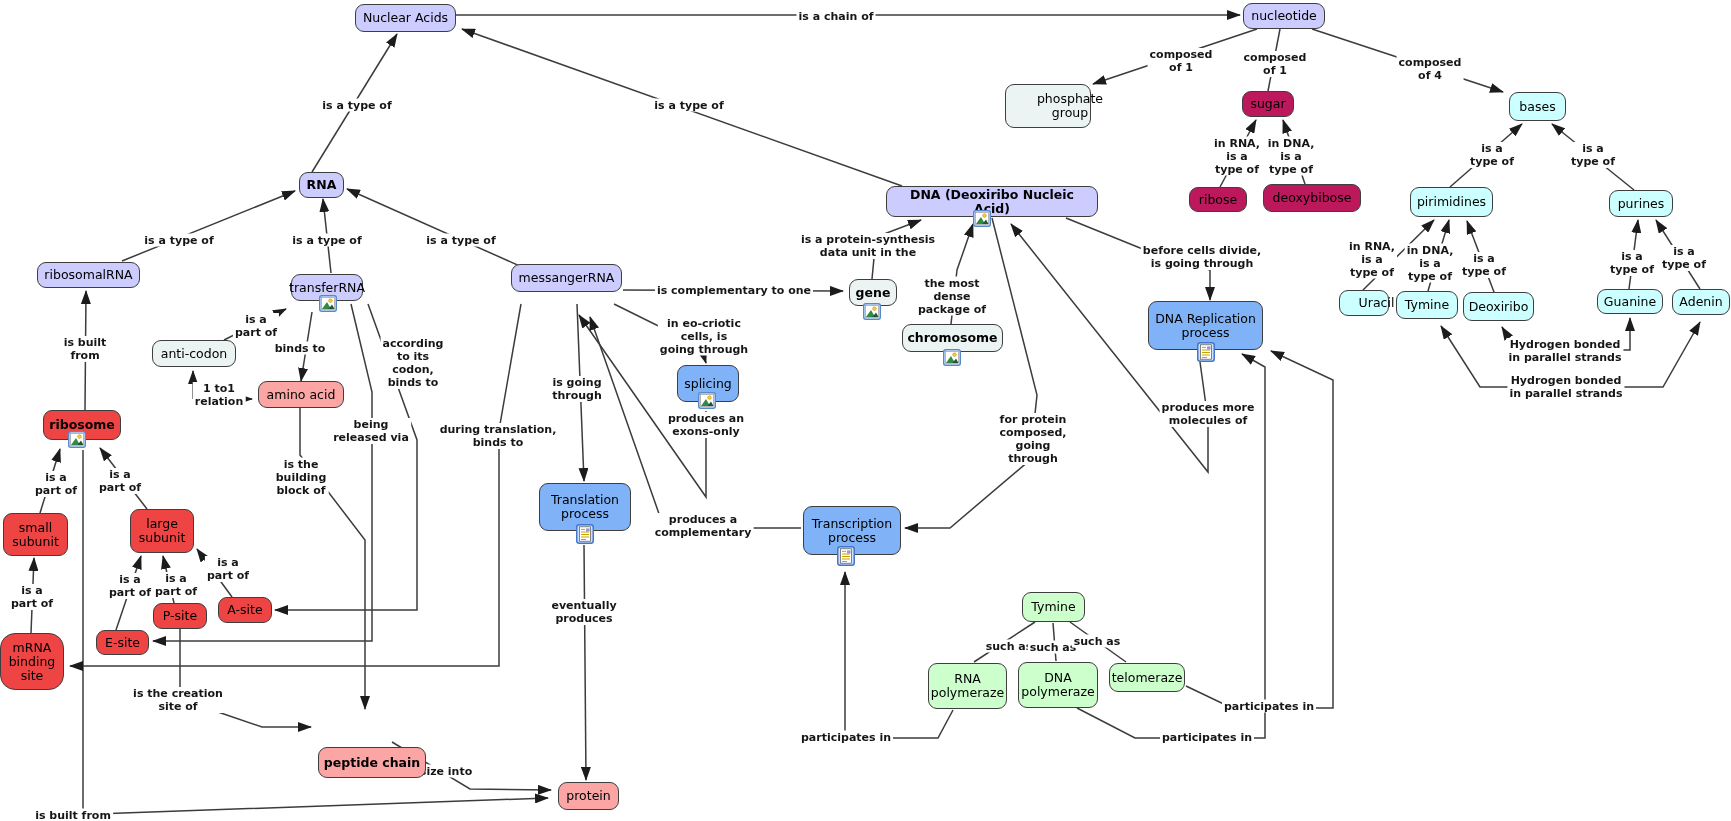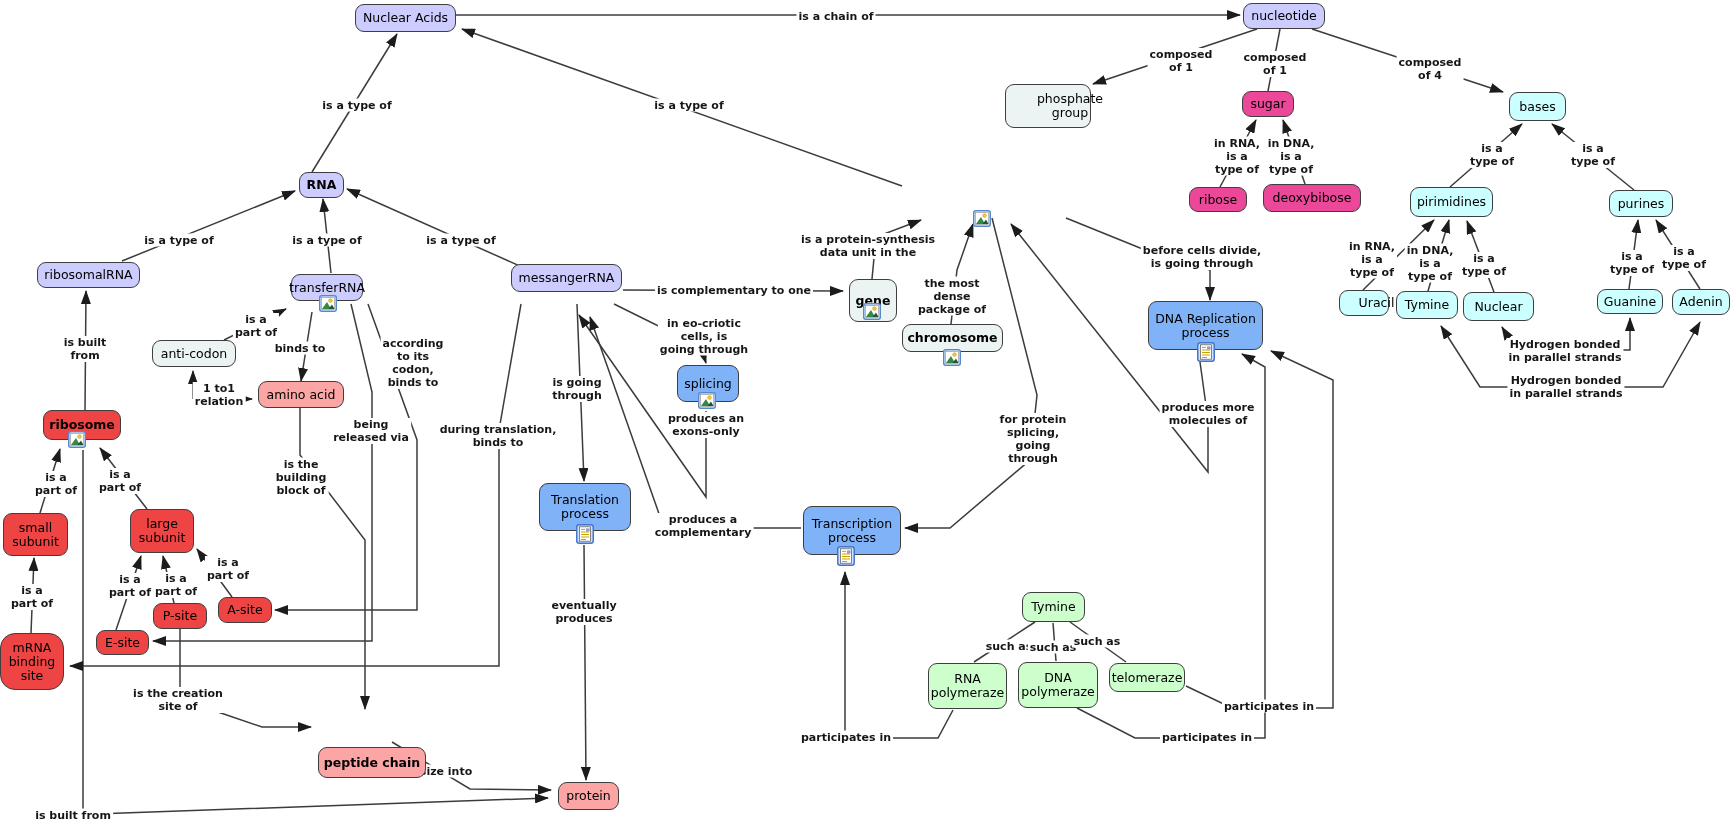--- a/index.html
+++ b/index.html
@@ -10,21 +10,21 @@
   .elabel{position:absolute;transform:translate(-50%,-50%);background:#fff;
     font-size:11px;font-weight:bold;line-height:13px;color:#161616;text-align:center;
     white-space:pre;z-index:1;padding:0 2px;}
   .node{position:absolute;display:flex;align-items:center;justify-content:center;
     text-align:center;border:1.6px solid #3e3e3e;border-radius:9px;font-size:12.5px;
     line-height:14px;color:#000;box-sizing:border-box;z-index:2;padding:1px 3px;}
   .node span{white-space:pre-line;}
   .node.bold{font-weight:bold;}
   .c-lavender{background:#ccccff;}
   .c-cyan{background:#ccffff;}
-  .c-pink{background:#ec4899;}
+  .c-pink{background:#be185d;}
   .c-orange{background:#ef4444;}
   .c-yellow{background:#fca5a5;}
   .c-green{background:#ccffcc;}
   .c-blue{background:#7fb2f7;}
   .c-gray{background:#ebf3f3;}
   .nicon{position:absolute;z-index:3;line-height:0;}
 </style>
 </head>
 <body>
 
@@ -157,21 +157,21 @@
     <div class="elabel" style="left: 868px; top: 246px;">is a protein-synthesis
 data unit in the</div>
     <div class="elabel" style="left: 952px; top: 296px;">the most
 dense
 package of</div>
     <div class="elabel" style="left: 1202px; top: 257px;">before cells divide,
 is going through</div>
     <div class="elabel" style="left: 1208px; top: 414px;">produces more
 molecules of</div>
     <div class="elabel" style="left: 1033px; top: 439px;">for protein
-splicing,
+composed,
 going
 through</div>
     <div class="elabel" style="left: 703px; top: 526px;">produces a
 complementary</div>
     <div class="elabel" style="left: 584px; top: 612px;">eventually
 produces</div>
     <div class="elabel" style="left: 56px; top: 484px;">is a
 part of</div>
     <div class="elabel" style="left: 120px; top: 481px;">is a
 part of</div>
@@ -214,20 +214,23 @@
     <div class="nicon" style="left: 319px; top: 295px;"><svg width="18" height="17" viewBox="0 0 18 17">
         <rect x="0.75" y="0.75" width="16.5" height="15.5" rx="2" fill="#ffffff" stroke="#5588cc" stroke-width="1.5"></rect>
         <rect x="2.6" y="2.6" width="12.8" height="11.8" fill="#ffffff" stroke="#888888" stroke-width="0.6"></rect>
         <circle cx="11.5" cy="5.6" r="1.8" fill="#ffcc33" stroke="#aa8800" stroke-width="0.5"></circle>
         <path d="M3 14 L8 7 L12 14 Z" fill="#338844"></path>
         <path d="M9.5 14 L13 9.5 L15.5 14 Z" fill="#225533"></path>
       </svg></div>
     <div class="node c-lavender" style="left: 511px; top: 264px; width: 111px; height: 28px; text-align: center;">
       <span>messangerRNA</span>
     </div>
+    <div class="node c-lavender bold" style="left: 886px; top: 186px; width: 212px; height: 31px;">
+      <span>DNA (Deoxiribo Nucleic Acid)</span>
+    </div>
     <div class="nicon" style="left: 973px; top: 210px;"><svg width="18" height="17" viewBox="0 0 18 17">
         <rect x="0.75" y="0.75" width="16.5" height="15.5" rx="2" fill="#ffffff" stroke="#5588cc" stroke-width="1.5"></rect>
         <rect x="2.6" y="2.6" width="12.8" height="11.8" fill="#ffffff" stroke="#888888" stroke-width="0.6"></rect>
         <circle cx="11.5" cy="5.6" r="1.8" fill="#ffcc33" stroke="#aa8800" stroke-width="0.5"></circle>
         <path d="M3 14 L8 7 L12 14 Z" fill="#338844"></path>
         <path d="M9.5 14 L13 9.5 L15.5 14 Z" fill="#225533"></path>
       </svg></div>
     <div class="node c-gray" style="left: 1005px; top: 84px; width: 86px; height: 44px; padding-left: 47px;">
       <span>phosphate
 group</span>
@@ -250,29 +253,29 @@
     <div class="node c-cyan" style="left: 1609px; top: 190px; width: 64px; height: 27px;">
       <span>purines</span>
     </div>
     <div class="node c-cyan" style="left: 1339px; top: 290px; width: 50px; height: 26px; padding-left: 28px;">
       <span>Uracil</span>
     </div>
     <div class="node c-cyan" style="left: 1396px; top: 291px; width: 62px; height: 28px;">
       <span>Tymine</span>
     </div>
     <div class="node c-cyan" style="left: 1463px; top: 292px; width: 71px; height: 29px;">
-      <span>Nuclear</span>
+      <span>Deoxiribo</span>
     </div>
     <div class="node c-cyan" style="left: 1597px; top: 289px; width: 66px; height: 25px;">
       <span>Guanine</span>
     </div>
     <div class="node c-cyan" style="left: 1672px; top: 289px; width: 58px; height: 26px;">
       <span>Adenin</span>
     </div>
-    <div class="node c-gray bold" style="left: 849px; top: 279px; width: 48px; height: 43px;">
+    <div class="node c-gray bold" style="left: 849px; top: 279px; width: 48px; height: 27px;">
       <span>gene</span>
     </div>
     <div class="nicon" style="left: 863px; top: 303px;"><svg width="18" height="17" viewBox="0 0 18 17">
         <rect x="0.75" y="0.75" width="16.5" height="15.5" rx="2" fill="#ffffff" stroke="#5588cc" stroke-width="1.5"></rect>
         <rect x="2.6" y="2.6" width="12.8" height="11.8" fill="#ffffff" stroke="#888888" stroke-width="0.6"></rect>
         <circle cx="11.5" cy="5.6" r="1.8" fill="#ffcc33" stroke="#aa8800" stroke-width="0.5"></circle>
         <path d="M3 14 L8 7 L12 14 Z" fill="#338844"></path>
         <path d="M9.5 14 L13 9.5 L15.5 14 Z" fill="#225533"></path>
       </svg></div>
     <div class="node c-gray bold" style="left: 902px; top: 324px; width: 101px; height: 28px;">

